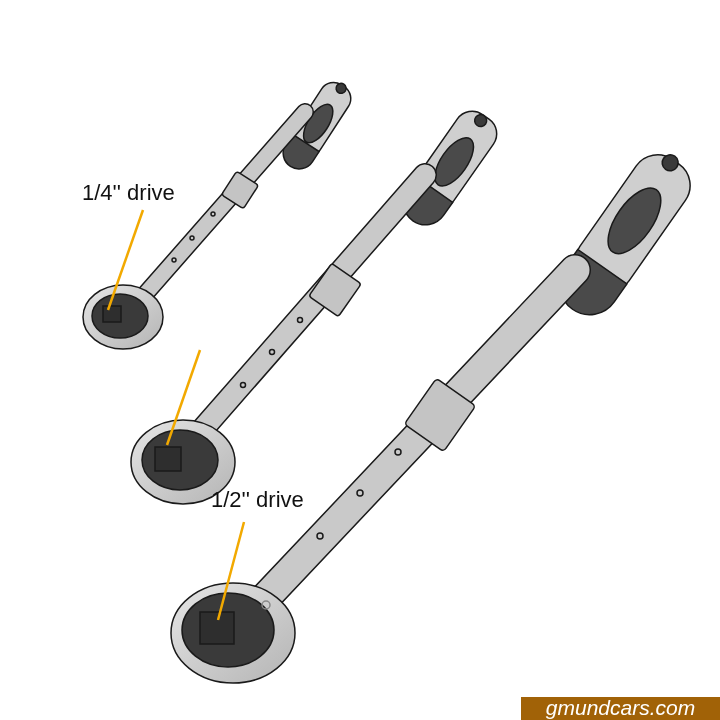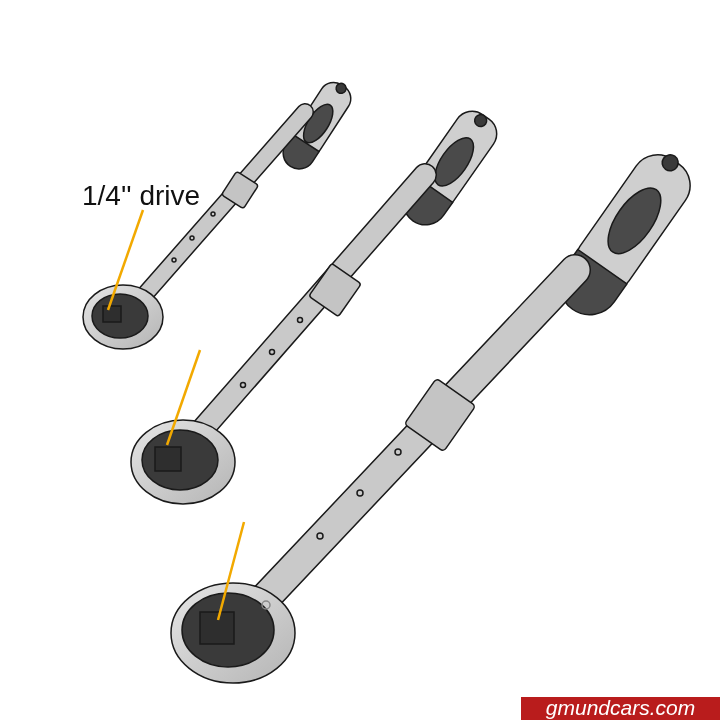--- a/index.html
+++ b/index.html
@@ -1,19 +1,19 @@
 <!DOCTYPE html>
 <html><head>
 <meta charset="utf-8">
 <style>
   html,body{margin:0;padding:0;background:#fff;}
   #stage{position:relative;width:720px;height:720px;overflow:hidden;background:#fff;}
   svg{position:absolute;left:0;top:0;}
-  .label{position:absolute;font-family:"Liberation Sans",sans-serif;font-size:28px;color:#111;white-space:nowrap;}
-  #watermark{position:absolute;left:521px;top:697px;width:199px;height:23px;background:#b91c1c;color:#fff;
+  .label{position:absolute;font-family:"Liberation Sans",sans-serif;font-size:22px;color:#111;white-space:nowrap;}
+  #watermark{position:absolute;left:521px;top:697px;width:199px;height:23px;background:#a16207;color:#fff;
     font-family:"Liberation Sans",sans-serif;font-style:italic;font-size:21px;line-height:22px;text-align:center;}
 </style>
 </head>
 <body>
 
 <div id="stage">
 <svg width="720" height="720" viewBox="0 0 720 720">
   <defs>
     <linearGradient id="metal" x1="0" y1="0" x2="1" y2="1">
       <stop offset="0" stop-color="#e6e6e6"></stop>
@@ -85,14 +85,15 @@
     <rect x="200" y="612" width="34" height="32" fill="#2e2e2e"></rect>
     <circle cx="266" cy="605" r="4" fill="none" stroke="#888"></circle>
   </g>
 
   <line x1="143" y1="210" x2="108" y2="310" stroke="#f2a900" stroke-width="2.5"></line>
   <line x1="200" y1="350" x2="167" y2="445" stroke="#f2a900" stroke-width="2.5"></line>
   <line x1="244" y1="522" x2="218" y2="620" stroke="#f2a900" stroke-width="2.5"></line>
 </svg>
 
 <div class="label" style="left:82px;top:180px;">1/4'' drive</div>
+<div class="label" style="left:211px;top:487px;">1/2'' drive</div>
 <div id="watermark">gmundcars.com</div>
 </div>
 
 </body></html>

